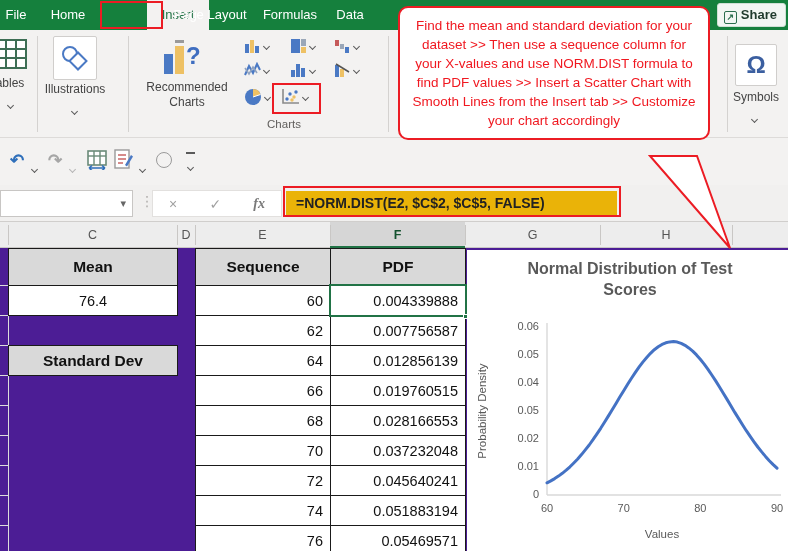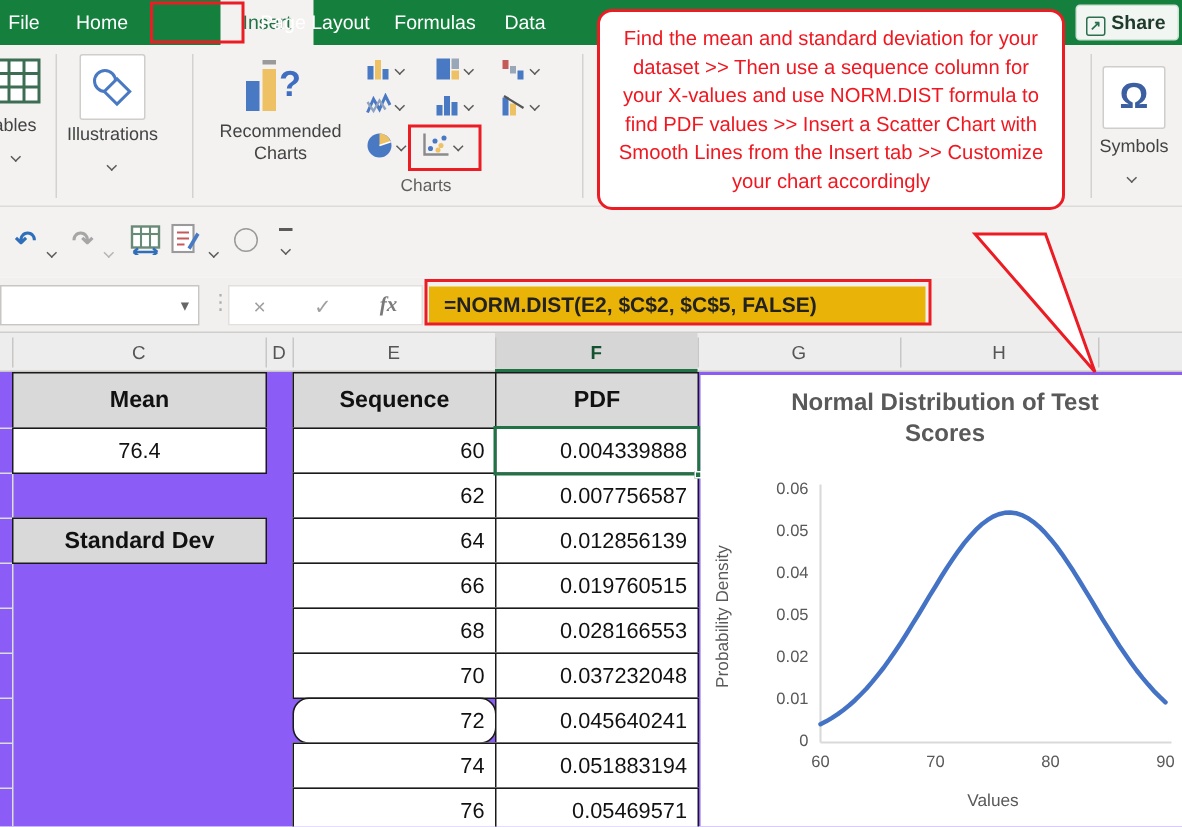--- a/index.html
+++ b/index.html
@@ -43,21 +43,21 @@
   .fx-fx { color:#7a7a7a; font-size:14px; font-style:italic; font-family:"Liberation Serif", serif; font-weight:bold; }
   .formula-input { position:absolute; left:286px; top:6px; width:331px; height:25px; background:#eab308; line-height:25px; padding-left:10px; font-size:14px; font-weight:bold; color:#222; white-space:nowrap; overflow:hidden; }
 
   
   .colhdr { position:absolute; left:0; top:222px; width:788px; height:26px; background:#ededed; border-bottom:1px solid #c9c7c5; }
   .colhdr .letter { position:absolute; top:0; height:26px; line-height:26px; text-align:center; font-size:12.5px; color:#555; }
   .colhdr .csep { position:absolute; top:3px; width:1px; height:20px; background:#c9c7c5; }
   .colhdr .sel { background:#d6d6d6; color:#14522f; border-bottom:2px solid #217346; font-weight:bold; }
 
   
-  .sheet { position:absolute; left:0; top:248px; width:788px; height:303px; background:#8b5cf6; }
+  .sheet { position:absolute; left:0; top:248px; width:788px; height:303px; background:#4c1d95; }
   .gridstub-v { position:absolute; left:8px; top:0; width:1px; height:303px; background:#dcdcdc; }
   .gridstub-h { position:absolute; left:0; width:8px; height:1px; background:#dcdcdc; }
   .cell { position:absolute; border:1px solid #1a1a1a; background:#fff; font-size:14.5px; color:#111; display:flex; align-items:center; }
   .cell-hdr { background:#d9d9d9; font-weight:bold; font-size:15.5px; justify-content:center; }
   .cell-center { justify-content:center; }
   .cell-right { justify-content:flex-end; padding-right:7px; }
   .sel-box { position:absolute; border:2px solid #217346; background:transparent; }
   .fill-handle { position:absolute; width:5px; height:5px; background:#217346; border:1px solid #fff; }
 
   
@@ -280,21 +280,21 @@
         <div class="cell cell-right" style="left: 195px; top: 67px; width: 136px; height: 31px;">62</div>
         <div class="cell cell-right" style="left: 330px; top: 67px; width: 136px; height: 31px; text-align: right;">0.007756587</div>
         <div class="cell cell-right" style="left: 195px; top: 97px; width: 136px; height: 31px;">64</div>
         <div class="cell cell-right" style="left: 330px; top: 97px; width: 136px; height: 31px;">0.012856139</div>
         <div class="cell cell-right" style="left: 195px; top: 127px; width: 136px; height: 31px;">66</div>
         <div class="cell cell-right" style="left: 330px; top: 127px; width: 136px; height: 31px;">0.019760515</div>
         <div class="cell cell-right" style="left: 195px; top: 157px; width: 136px; height: 31px;">68</div>
         <div class="cell cell-right" style="left: 330px; top: 157px; width: 136px; height: 31px;">0.028166553</div>
         <div class="cell cell-right" style="left: 195px; top: 187px; width: 136px; height: 31px;">70</div>
         <div class="cell cell-right" style="left: 330px; top: 187px; width: 136px; height: 31px;">0.037232048</div>
-        <div class="cell cell-right" style="left: 195px; top: 217px; width: 136px; height: 31px; border-radius: 11px;">72</div>
+        <div class="cell cell-right" style="left: 195px; top: 217px; width: 136px; height: 31px;">72</div>
         <div class="cell cell-right" style="left: 330px; top: 217px; width: 136px; height: 31px;">0.045640241</div>
         <div class="cell cell-right" style="left: 195px; top: 247px; width: 136px; height: 31px;">74</div>
         <div class="cell cell-right" style="left: 330px; top: 247px; width: 136px; height: 31px;">0.051883194</div>
         <div class="cell cell-right" style="left: 195px; top: 277px; width: 136px; height: 31px;">76</div>
         <div class="cell cell-right" style="left: 330px; top: 277px; width: 136px; height: 31px;">0.05469571</div>
       </div>
 
     <div class="sel-box" style="left:329px;top:36px;width:138px;height:33px;"></div>
     <div class="fill-handle" style="left:463px;top:66px;"></div>
 

